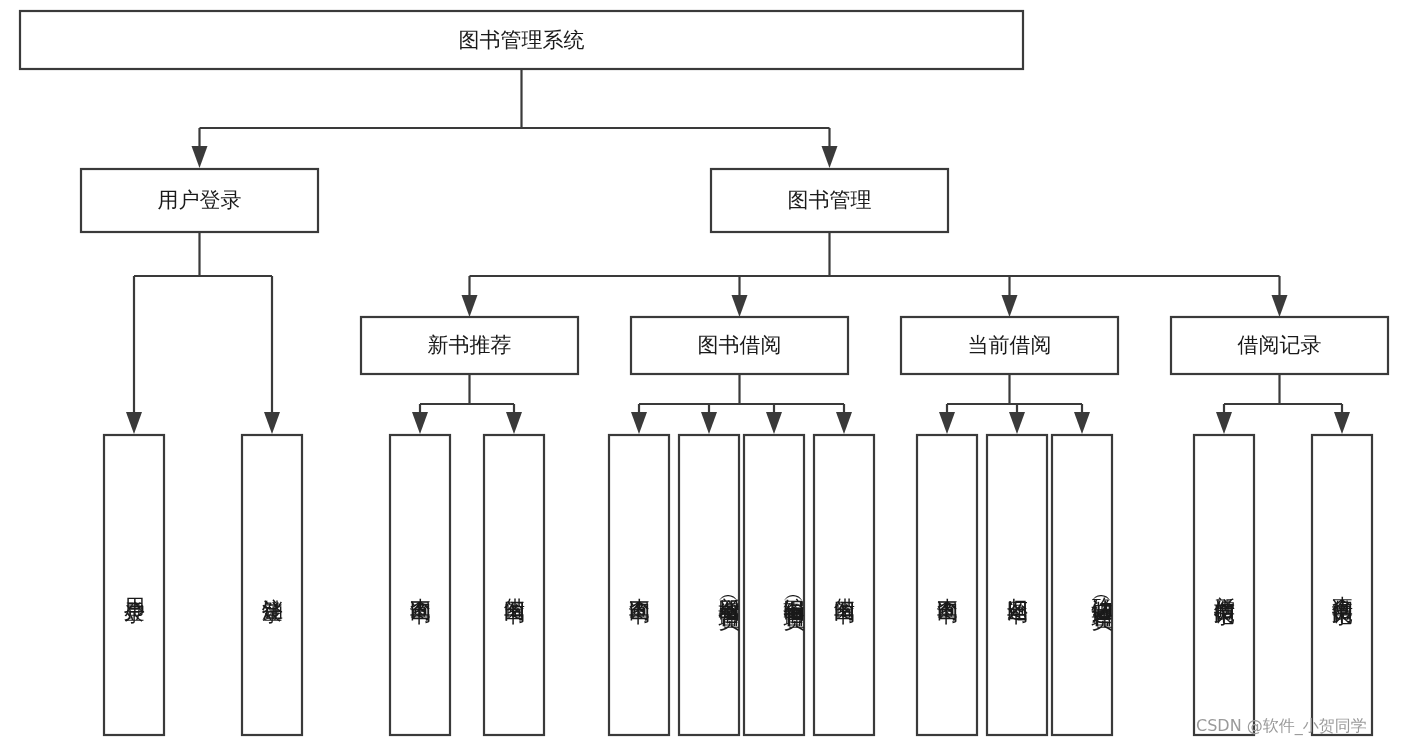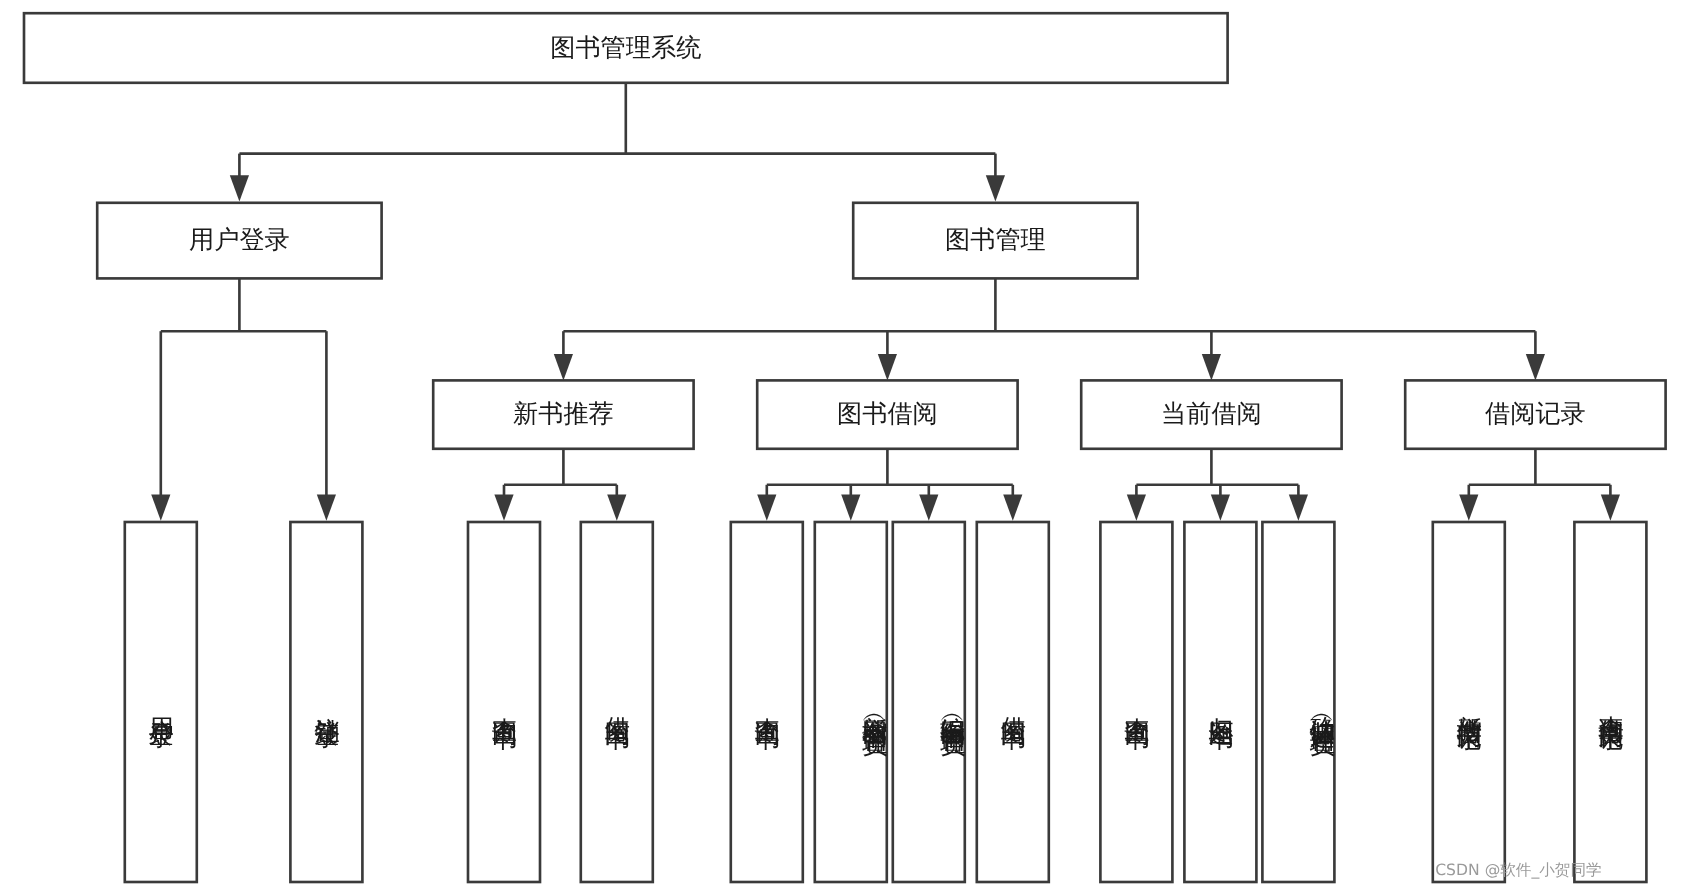--- a/index.html
+++ b/index.html
@@ -61,21 +61,21 @@
     display: flex;
     align-items: center;
     justify-content: center;
     text-align: center;
     white-space: nowrap;
     pointer-events: none;
   }
   .watermark {
     position: absolute;
     font-family: "DejaVu Sans", "Liberation Sans", sans-serif;
-    font-size: 13px;
+    font-size: 16px;
     color: #9a9a9a;
     white-space: nowrap;
     text-align: center;
   }
 </style>
 </head>
 <body>
 
 <div id="diagram-root">
 

